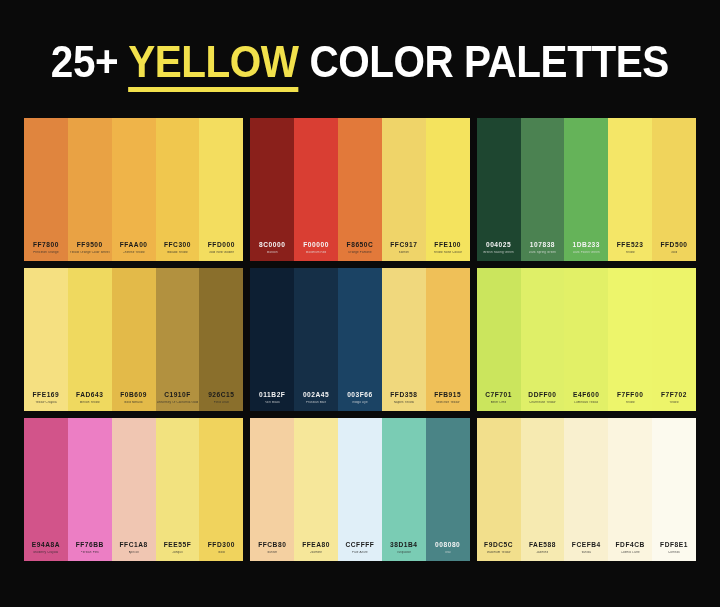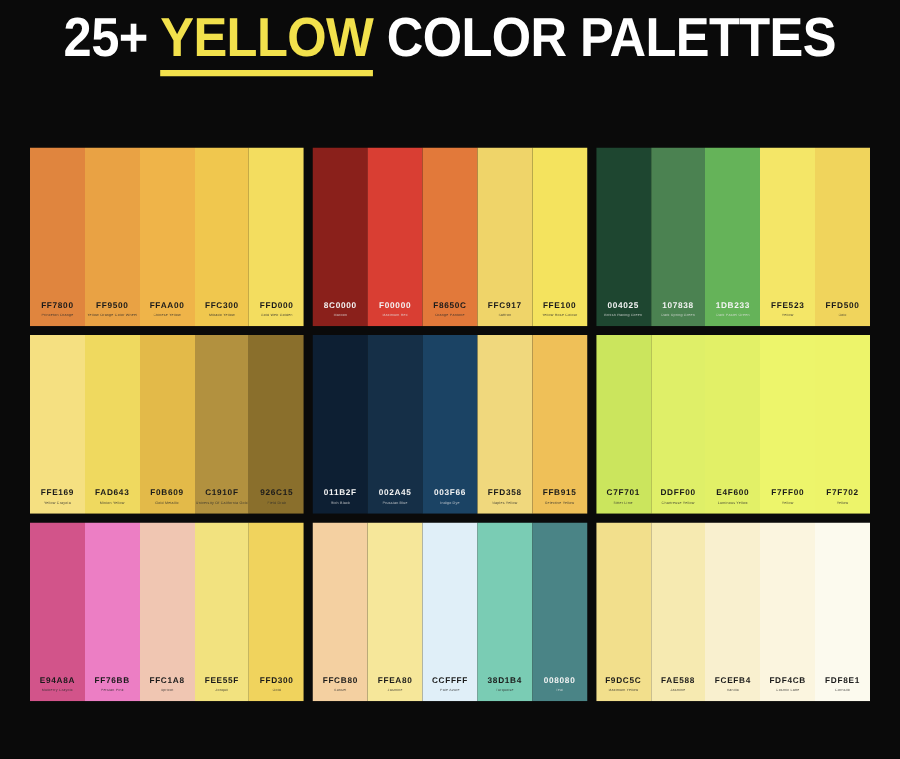--- a/index.html
+++ b/index.html
@@ -13,20 +13,21 @@
     position:relative;
     width:720px;height:607px;
     background:#0a0a0a;
     box-sizing:border-box;
   }
 
   
   .title-wrap{
     height:118px;
     display:flex;
+    align-items:center;
     justify-content:center;
     padding-top:6px;
     box-sizing:border-box;
   }
   .title{
     font-size:44px;
     font-weight:bold;
     letter-spacing:-0.5px;
     color:#ffffff;
     white-space:nowrap;

